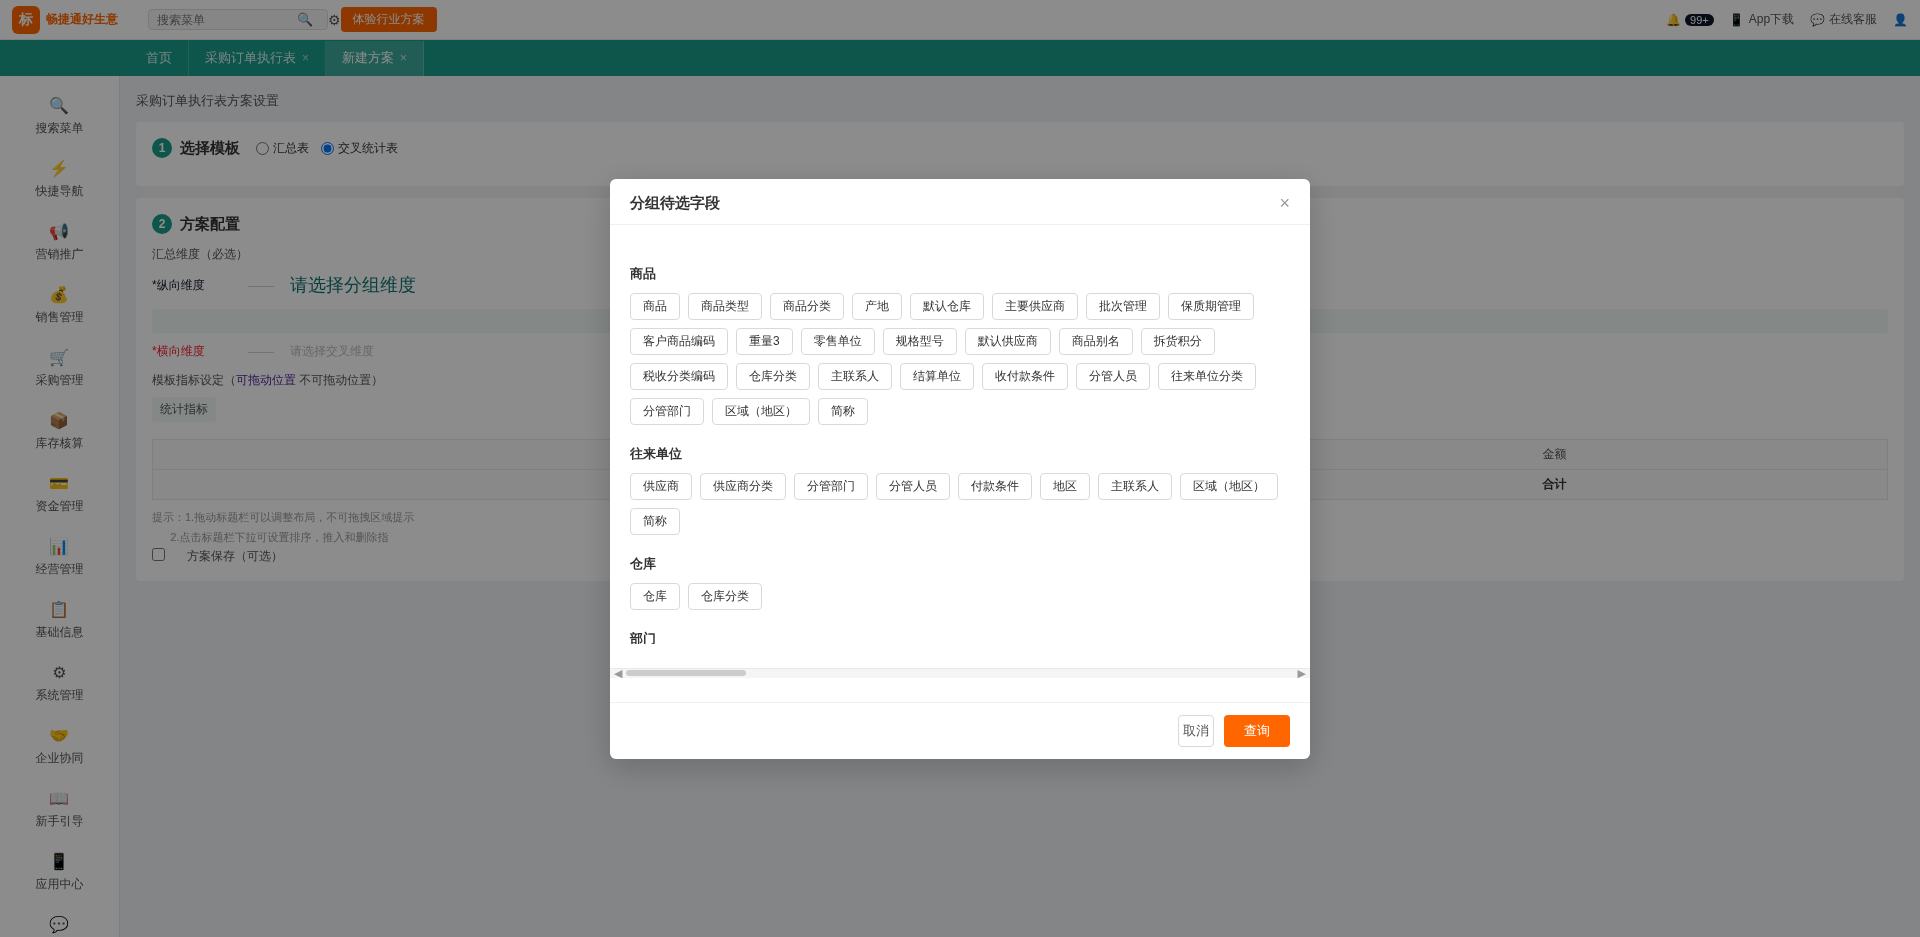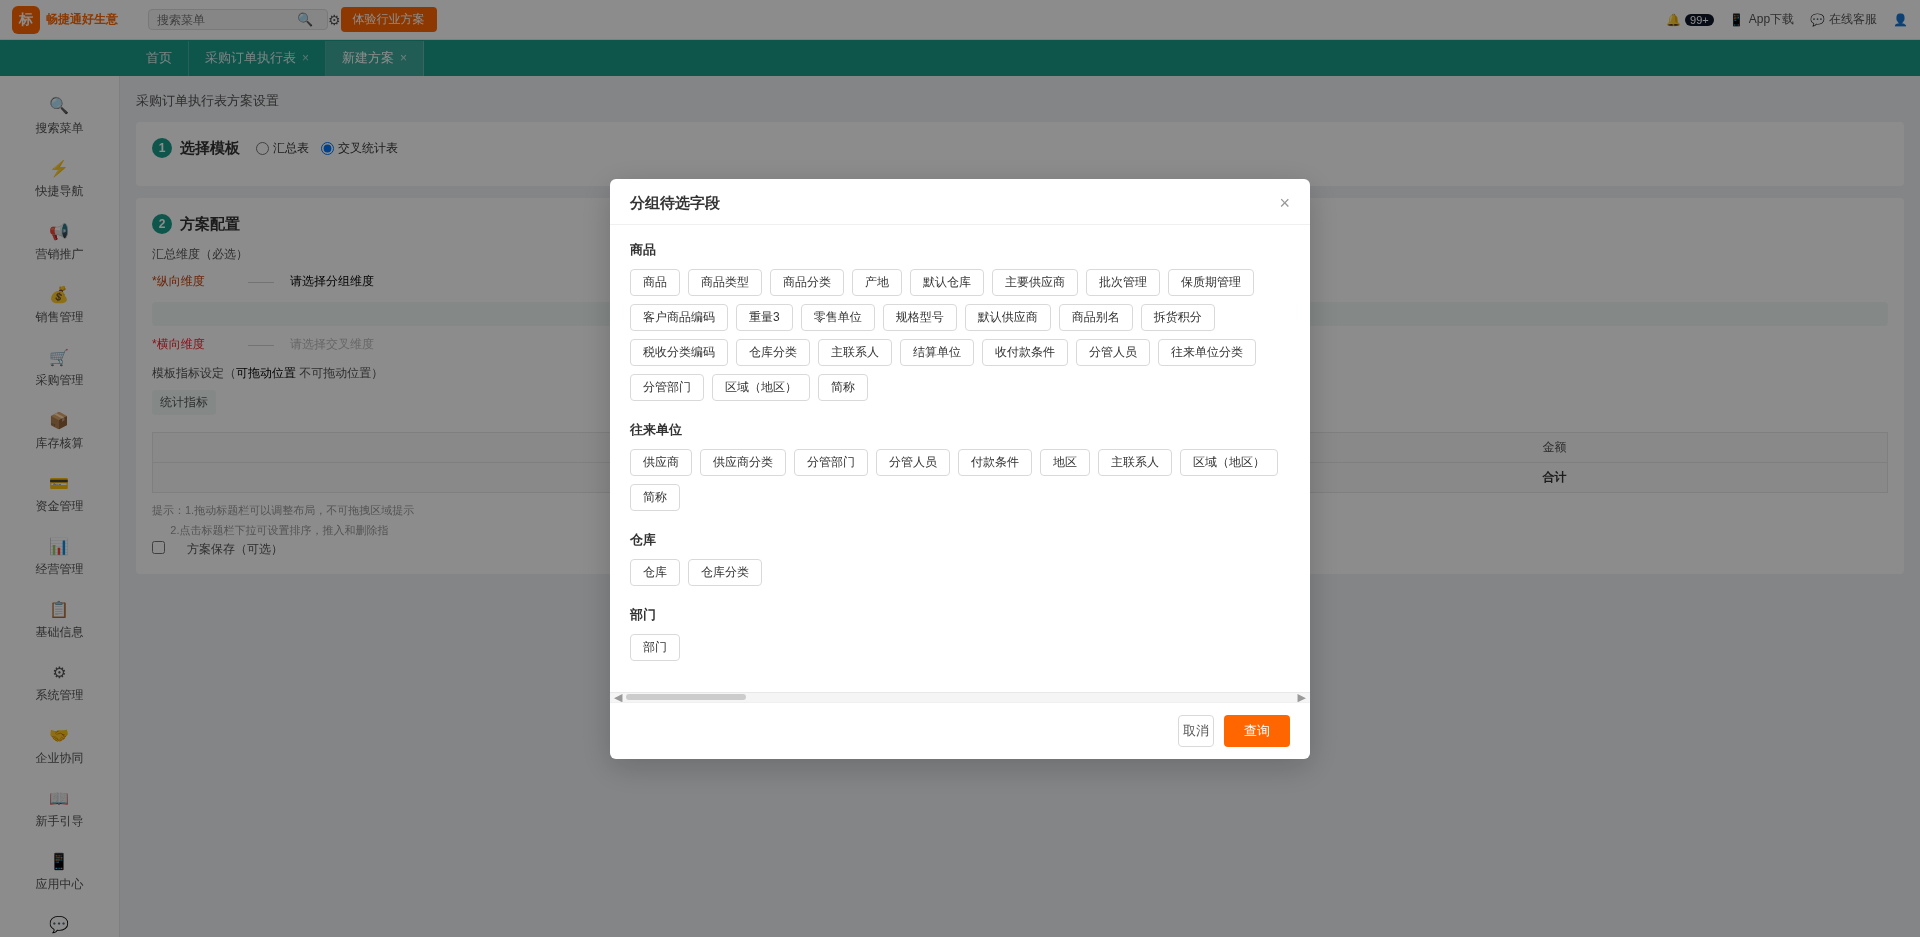--- a/index.html
+++ b/index.html
@@ -159,20 +159,21 @@
       display: flex; align-items: center; justify-content: center;
     }
     .modal {
       background: #fff;
       border-radius: 6px;
       width: 700px;
       max-height: 580px;
       display: flex;
       flex-direction: column;
       box-shadow: 0 8px 32px rgba(0,0,0,0.2);
+      gap: 24px;
     }
     .modal-header {
       display: flex; align-items: center; justify-content: space-between;
       padding: 14px 20px 10px;
       border-bottom: 1px solid #f0f0f0;
     }
     .modal-title { font-size: 15px; font-weight: bold; color: #333; }
     .modal-close {
       cursor: pointer; font-size: 18px; color: #999; background: none; border: none;
     }
@@ -376,32 +377,32 @@
     </div>
   </div>
 
   <div class="form-card">
     <div class="step-header">
       <div class="step-num">2</div>
       <span class="step-label">方案配置</span>
     </div>
     <div style="font-size:12px;color:#555;margin-bottom:10px;">汇总维度（必选）</div>
     <div class="form-row">
-      <span class="form-label" style="color:#c2410c;">*纵向维度</span>
+      <span class="form-label" style="color:#0f172a;">*纵向维度</span>
       <span style="color:#ccc;">——</span>
-      <span style="color:#000000;font-size:12px;">请选择分组维度</span>
+      <span style="color:#0f766e;font-size:18px;">请选择分组维度</span>
     </div>
     <div style="background:#f0faf8;padding:12px;border-radius:4px;margin-bottom:10px;"></div>
     <div class="form-row">
       <span class="form-label" style="color:#f5222d;">*横向维度</span>
       <span style="color:#ccc;">——</span>
       <span style="color:#bbb;font-size:12px;">请选择交叉维度</span>
     </div>
     <div style="font-size:12px;color:#555;margin:8px 0;">
-      模板指标设定（<span style="color:#000000;margin-top:32px;">可拖动位置</span> 不可拖动位置）
+      模板指标设定（<span style="color:#4c1d95;margin-top:32px;">可拖动位置</span> 不可拖动位置）
     </div>
     <div class="table-container">
       <div style="font-size:12px;color:#555;margin-bottom:17px;background:#f0faf8;padding:4px 8px;display:inline-block;border-radius:3px;">统计指标</div>
       <table>
         <thead>
           <tr>
             <th>主数量 ▼</th>
             <th>金额</th>
           </tr>
         </thead>

